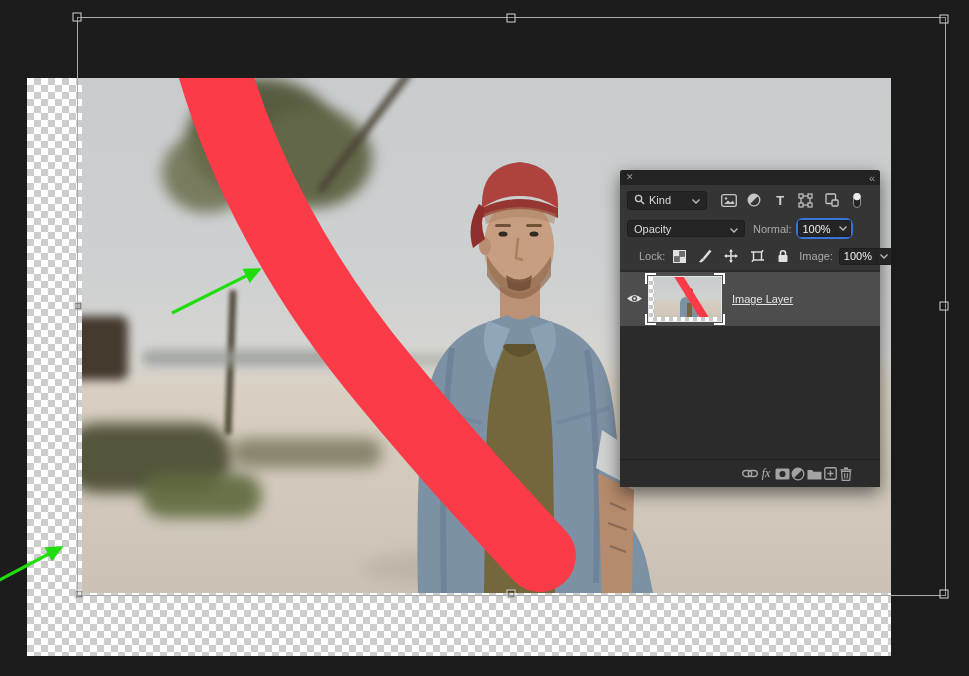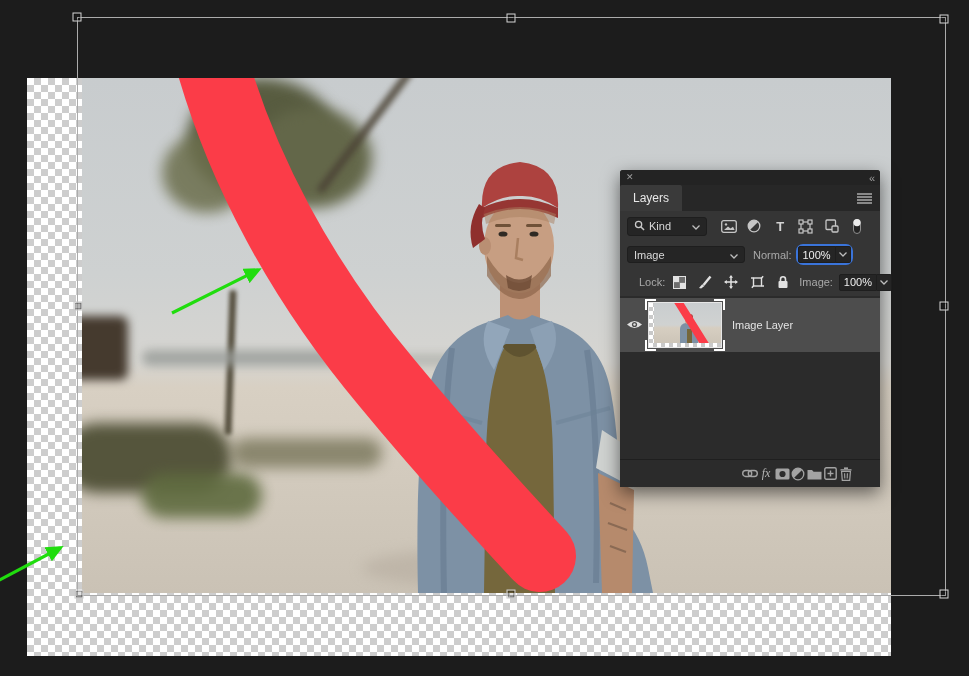--- a/index.html
+++ b/index.html
@@ -96,21 +96,21 @@
   .mini-man-shirt{position:absolute;left:33px;bottom:0;width:5px;height:14px;background:#75673c;}
   .mini-man-head{position:absolute;left:31px;bottom:19px;width:8px;height:9px;background:#c79d81;
     border-radius:40%;}
   .mini-man-cap{position:absolute;left:31px;bottom:25px;width:8px;height:4px;background:#ad423f;
     border-radius:3px 3px 0 0;}
   .bracket{position:absolute;width:9px;height:9px;}
   .bracket.tl{left:-4px;top:-4px;border-left:2px solid #fff;border-top:2px solid #fff;}
   .bracket.tr{right:-4px;top:-4px;border-right:2px solid #fff;border-top:2px solid #fff;}
   .bracket.bl{left:-4px;bottom:-4px;border-left:2px solid #fff;border-bottom:2px solid #fff;}
   .bracket.br{right:-4px;bottom:-4px;border-right:2px solid #fff;border-bottom:2px solid #fff;}
-  .layer-name{margin-left:10px;color:#e3e3e3;}
+  .layer-name{margin-left:10px;color:#e3e3e3;text-decoration:underline;}
 
   .p-footer{height:27px;background:#2b2b2b;border-top:1px solid #1f1f1f;display:flex;
     align-items:center;justify-content:flex-end;padding-right:26px;color:#a3a3a3;}
   .fbtn{display:flex;align-items:center;justify-content:center;width:16px;height:16px;}
   .fx-glyph{font-style:italic;font-size:12px;color:#b5b5b5;font-family:"Liberation Serif", serif;}
 </style>
 </head>
 <body>
 
 <div class="stage">
@@ -197,36 +197,20 @@
   </svg>
 
   <aside class="panel">
 
     <div class="p-chrome">
       <span class="p-close">✕</span>
       <span class="sp"></span>
       <span class="p-collapse">«</span>
     </div>
 
-    <div class="p-tabs">
-      <div class="p-tab">
-        <span>Layers</span>
-      </div>
-      <span class="sp"></span>
-      <span class="p-menu">
-        <svg width="15" height="11" viewBox="0 0 15 11">
-            <g stroke="#b5b5b5" stroke-width="1.4">
-              <line x1="0" y1="1" x2="15" y2="1"></line>
-              <line x1="0" y1="4" x2="15" y2="4"></line>
-              <line x1="0" y1="7" x2="15" y2="7"></line>
-              <line x1="0" y1="10" x2="15" y2="10"></line>
-            </g>
-          </svg>
-      </span>
-    </div>
 
     <div class="p-body">
 
       <div class="row row-filter">
         <div class="dd kind-dd">
           <span>
             <svg width="11" height="11" viewBox="0 0 12 12">
                 <circle cx="5" cy="5" r="3.4" fill="none" stroke="#c9c9c9" stroke-width="1.4"></circle>
                 <line x1="7.6" y1="7.6" x2="11" y2="11" stroke="#c9c9c9" stroke-width="1.6"></line>
               </svg>
@@ -273,21 +257,21 @@
             <svg width="10" height="17" viewBox="0 0 10 17">
                 <rect x="1.5" y="1.5" width="7" height="14" rx="3.5" fill="#242424" stroke="#8d8d8d" stroke-width="1"></rect>
                 <circle cx="5" cy="4.6" r="3.6" fill="#ececec"></circle>
               </svg>
           </span>
         </div>
       </div>
 
       <div class="row row-blend">
         <div class="dd blend-dd">
-          <span>Image</span>
+          <span>Opacity</span>
           <span class="sp"></span>
           <span>
             <svg width="8" height="5" viewBox="0 0 8 5">
                 <polyline points="0.5,0.5 4,4 7.5,0.5" fill="none" stroke="#bdbdbd" stroke-width="1.3"></polyline>
               </svg>
           </span>
         </div>
         <span class="plabel">Normal:</span>
         <div class="valwrap focused">
           <div class="valbox">

